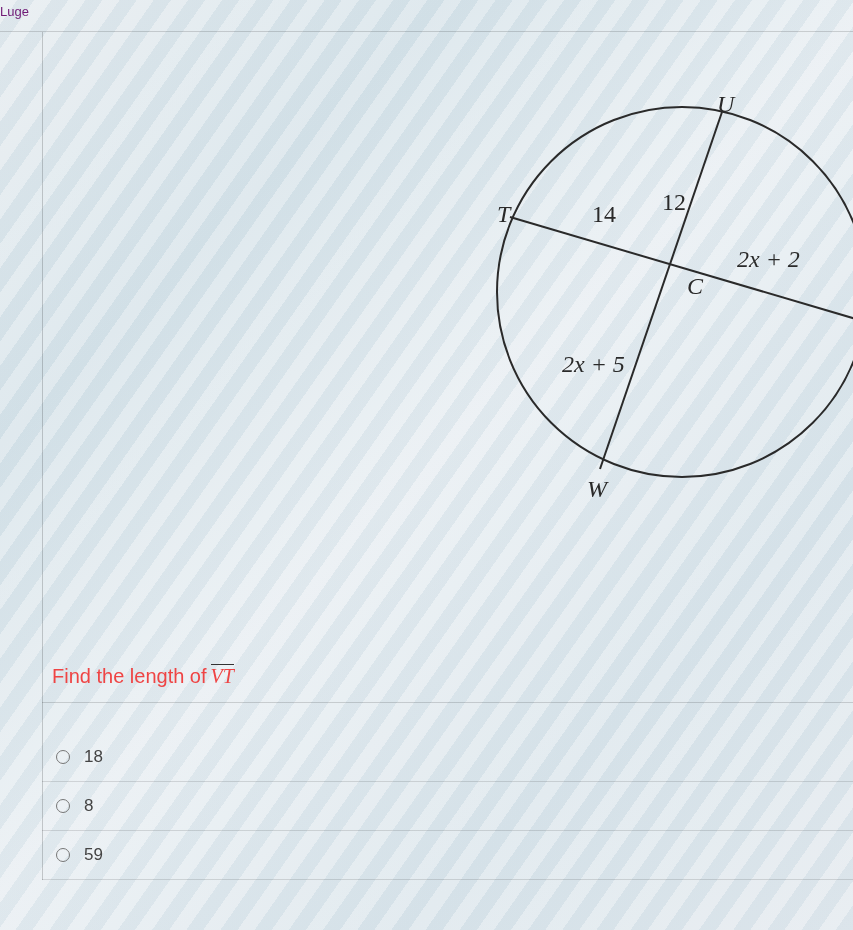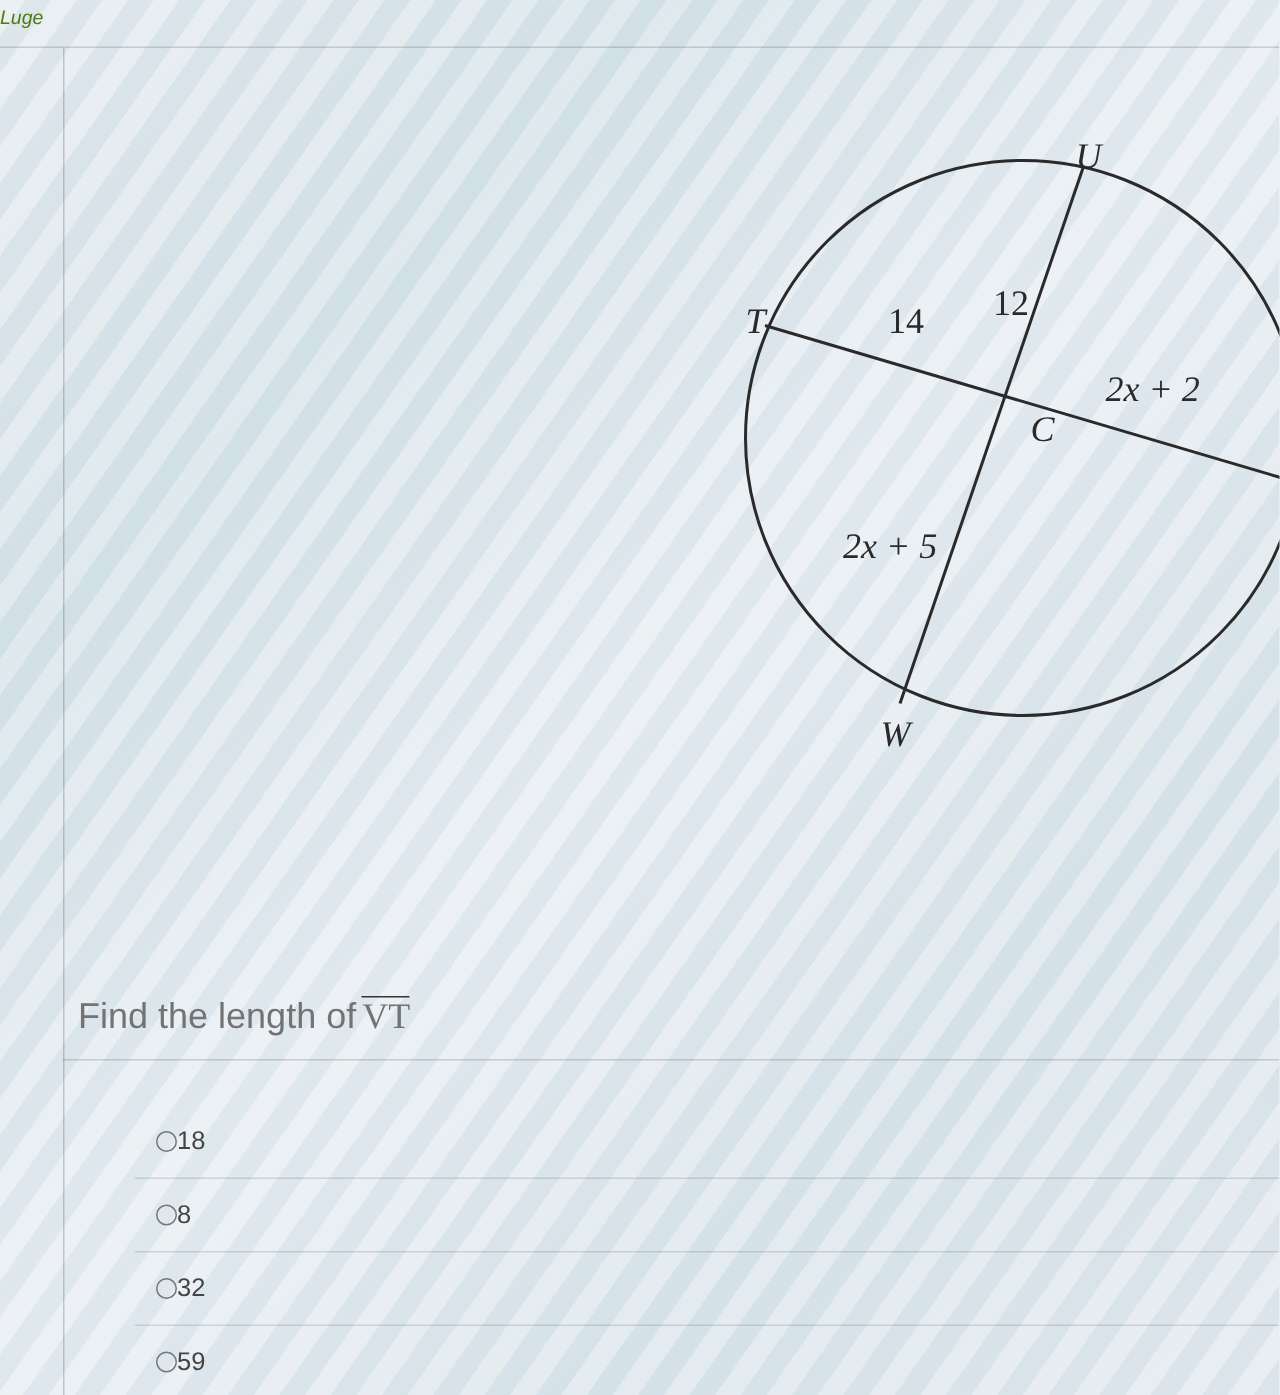--- a/index.html
+++ b/index.html
@@ -24,21 +24,21 @@
     );
     pointer-events: none;
   }
   .browser-bar {
     position: relative;
     padding: 4px 0 10px 0;
     font-size: 15px;
     color: #555;
     border-bottom: 1px solid rgba(0,0,0,0.15);
   }
-  .browser-bar .l1 { margin-bottom: 2px; color:#4d7c0f; font-size:13px;font-style:italic;}
+  .browser-bar .l1 { margin-bottom: 2px; color:#701a75; font-size:13px;}
   .content {
     position: relative;
     padding: 10px 0 0 42px;
   }
   .left-rule {
     position: absolute;
     left: 42px;
     top: 0;
     bottom: 0;
     width: 1px;
@@ -53,52 +53,53 @@
   .diagram svg { width: 100%; height: 100%; }
   .diagram text {
     font-family: "Georgia", "Times New Roman", serif;
     font-size: 24px;
     fill: #2a2a2a;
   }
   .diagram .italic { font-style: italic; }
   .question {
     margin-top: 130px;
     padding: 12px 0 14px 10px;
-    font-size: 24px;
-    color: #737373;
+    font-size: 20px;
+    color: #ef4444;
     border-bottom: 1px solid rgba(0,0,0,0.15);
     display: flex;
     align-items: baseline;
     gap: 4px;
     width: 100%;
   }
   .vinculum {
     position: relative;
+    font-style: italic;
     font-family: "Georgia","Times New Roman",serif;
     padding-top: 1px;
   }
   .vinculum::before {
     content: "";
     position: absolute;
     top: 0; left: 0; right: 0;
     height: 1px;
     background: #333;
   }
   .options {
     margin-top: 30px;
   }
   .opt {
     display: flex;
     align-items: center;
+    gap: 14px;
     padding: 14px 0 14px 14px;
     border-bottom: 1px solid rgba(0,0,0,0.12);
     font-size: 17px;
     color: #444;
     cursor: pointer;
-    margin-left: 48px;
   }
   .radio {
     width: 14px; height: 14px;
     border: 1.5px solid #777;
     border-radius: 50%;
     flex: 0 0 auto;
   }
 </style>
 </head>
 <body>
@@ -141,20 +142,16 @@
     <div class="opt">
       <span class="radio"></span>
       <span>18</span>
     </div>
     <div class="opt">
       <span class="radio"></span>
       <span>8</span>
     </div>
     <div class="opt">
       <span class="radio"></span>
-      <span>32</span>
-    </div>
-    <div class="opt">
-      <span class="radio"></span>
       <span>59</span>
     </div>
   </div>
 </div>
 
 </body></html>

